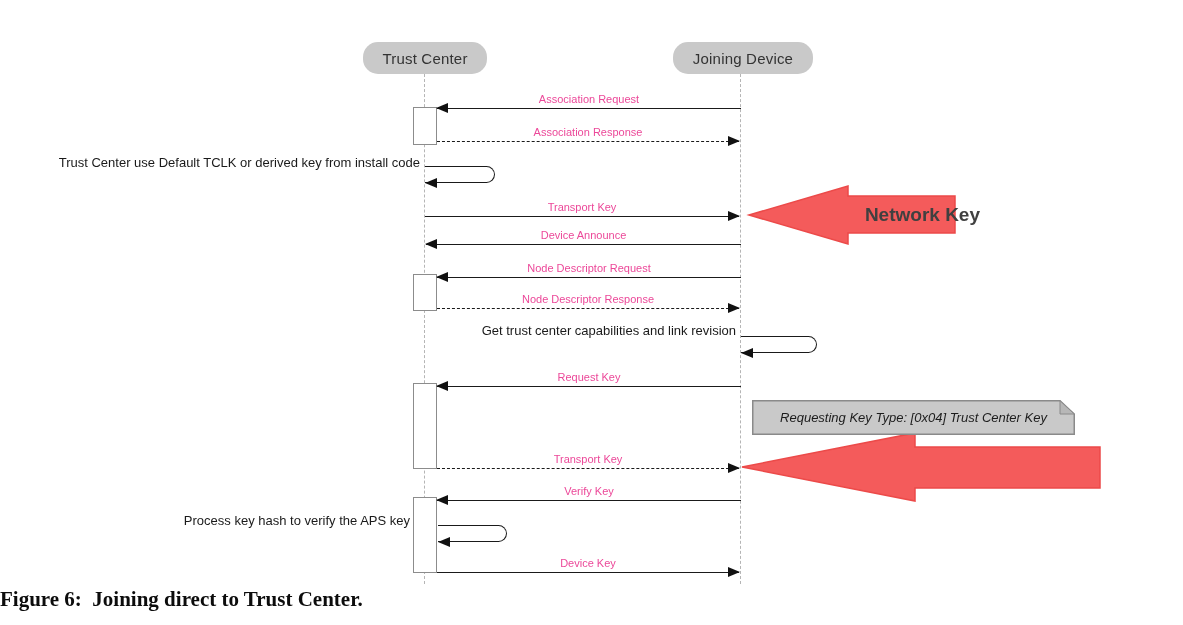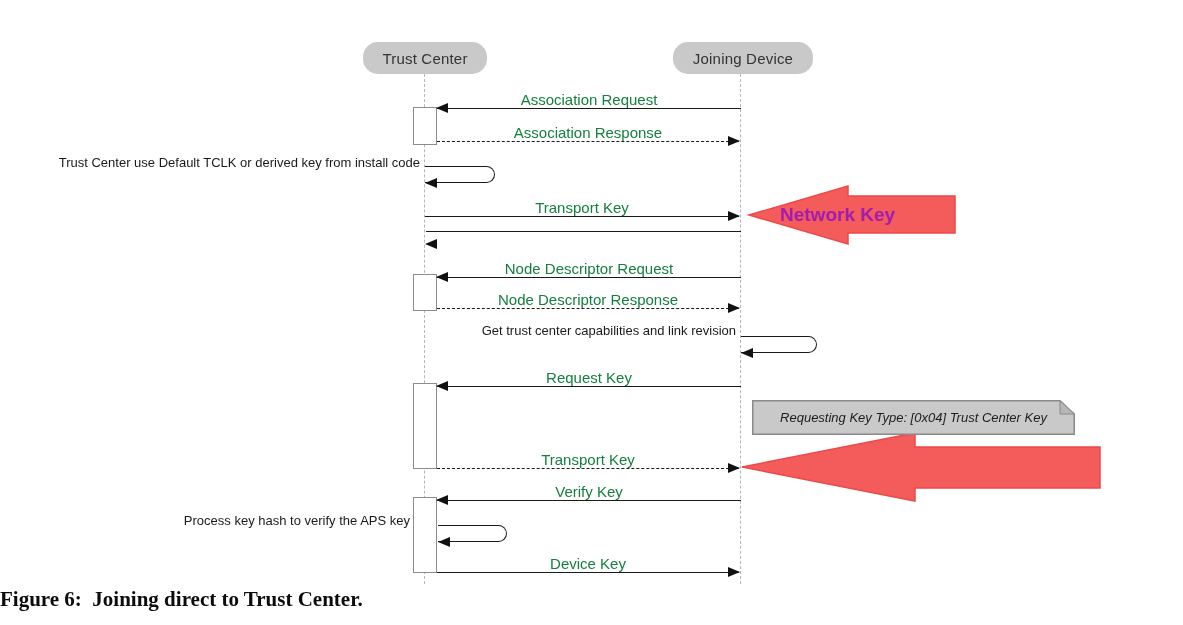--- a/index.html
+++ b/index.html
@@ -17,21 +17,21 @@
 
   
   .lifeline { position:absolute; width:0; border-left:1px dashed #b5b5b5; }
 
   
   .activation { position:absolute; left:413px; width:22px; background:#ffffff; border:1px solid #8c8c8c; z-index:2; }
 
   
   .msg { position:absolute; z-index:3; }
   .msg-label {
-    font-size:15px; line-height:13px; height:13px; color:#15803d;
+    font-size:11px; line-height:13px; height:13px; color:#ec4899;
     text-align:center; white-space:nowrap;
   }
   .msg-line { margin-top:2px; height:0; }
   .msg-line.solid  { border-top:1.5px solid #1a1a1a; }
   .msg-line.dashed { border-top:1.5px dashed #1a1a1a; }
   .arrowhead { position:absolute; width:0; height:0; top:10px; }
   .ah-left  { left:-1px;  border-top:5px solid transparent; border-bottom:5px solid transparent; border-right:12px solid #111; }
   .ah-right { right:-1px; border-top:5px solid transparent; border-bottom:5px solid transparent; border-left:12px solid #111; }
 
   
@@ -52,22 +52,22 @@
   .note { position:absolute; z-index:6; }
   .note-text {
     position:absolute; left:0; top:0; width:100%; height:100%;
     display:flex; align-items:center; justify-content:center;
     font-size:13px; color:#1c1c1c; white-space:nowrap;font-style:italic;
   }
 
   
   .annotation { position:absolute; z-index:5; }
   .annotation-label {
-    position:absolute; z-index:6; font-size:19px; font-weight:bold; color:#a21caf;
-    text-align:left; white-space:nowrap;
+    position:absolute; z-index:6; font-size:19px; font-weight:bold; color:#404040;
+    text-align:right; white-space:nowrap;
   }
 
   
   .caption {
     position:absolute; left:0; right:0; top:587px; 
     font-family:"Liberation Serif", serif; font-weight:bold; font-size:21px; color:#0c0c0c;
     white-space:pre;
   }
 </style>
 </head>
@@ -108,20 +108,21 @@
     <div class="arrowhead ah-left"></div>
   </div>
 
   <div class="msg" style="left:425px; top:201px; width:314px;">
     <div class="msg-label">Transport Key</div>
     <div class="msg-line solid"></div>
     <div class="arrowhead ah-right"></div>
   </div>
 
   <div class="msg" style="left:426px; top:229px; width:315px;">
+    <div class="msg-label">Device Announce</div>
     <div class="msg-line solid"></div>
     <div class="arrowhead ah-left"></div>
   </div>
 
   <div class="msg" style="left:437px; top:262px; width:304px;">
     <div class="msg-label">Node Descriptor Request</div>
     <div class="msg-line solid"></div>
     <div class="arrowhead ah-left"></div>
   </div>
 

